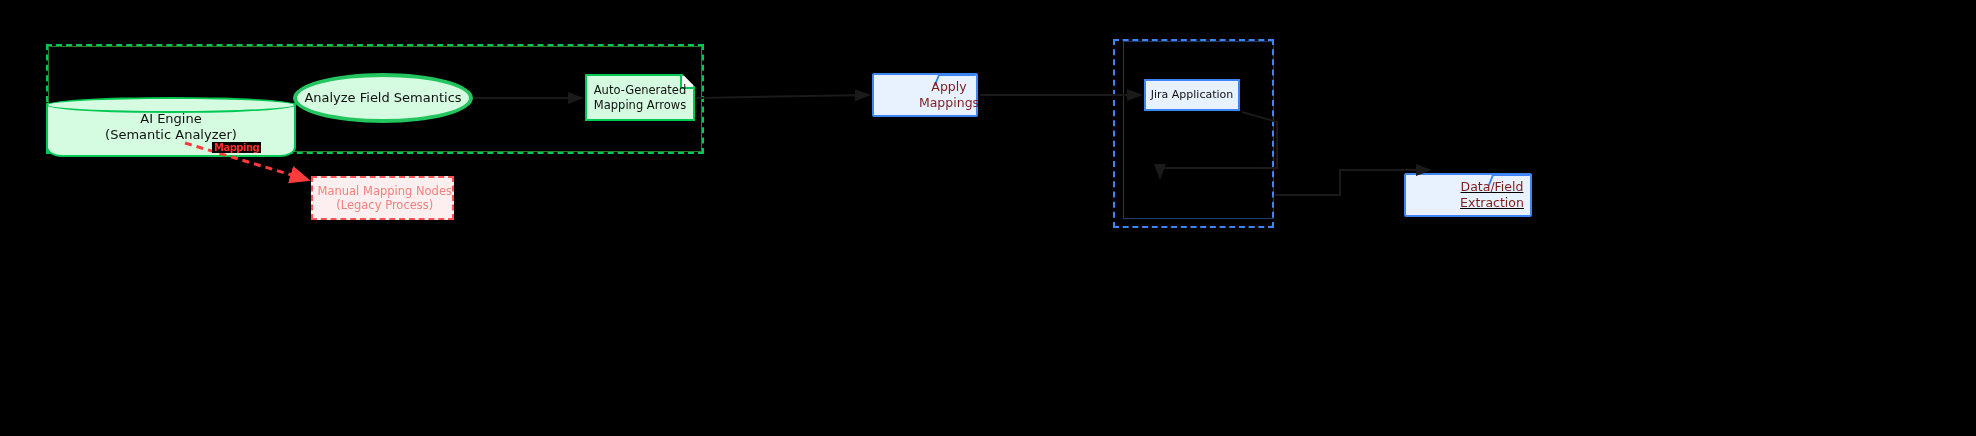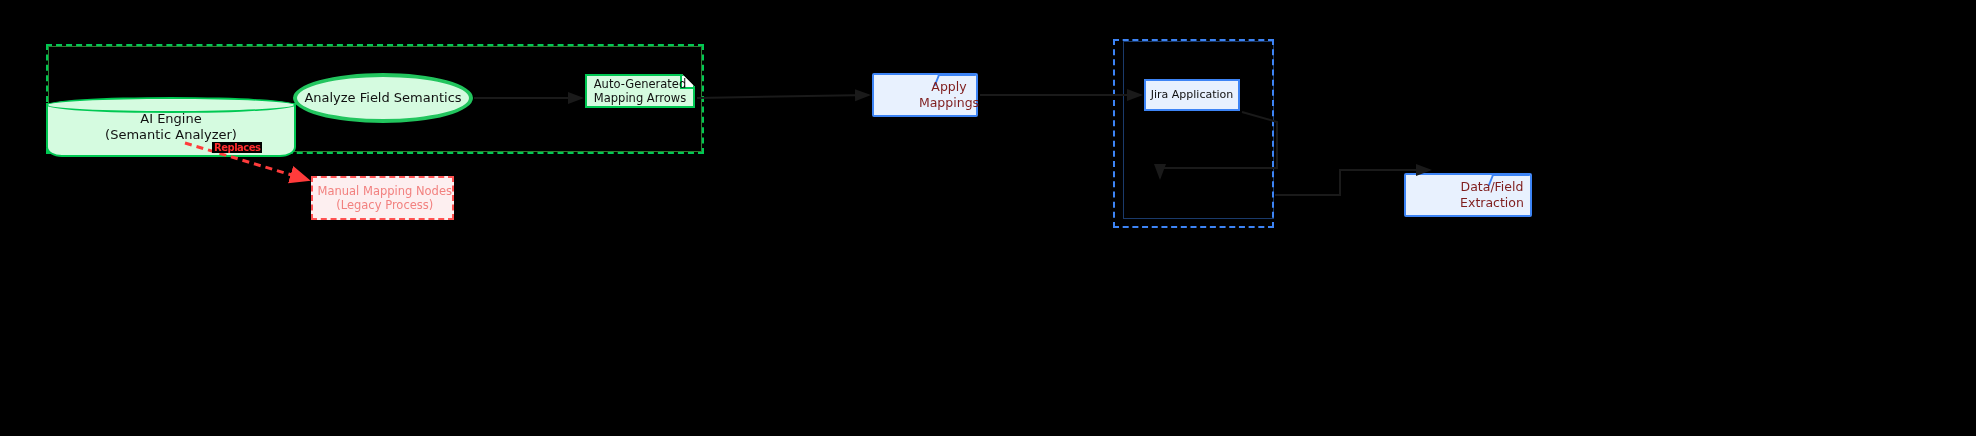--- a/index.html
+++ b/index.html
@@ -106,21 +106,21 @@
     font-size: 13px;
     color: #111111;
   }
 
   
   .note-green {
     position: absolute;
     left: 585px;
     top: 74px;
     width: 110px;
-    height: 34px;
+    height: 47px;
     background: #d5fbe0;
     border: 2px solid #00c853;
     box-sizing: border-box;
     display: flex;
     align-items: center;
     justify-content: center;
     clip-path: polygon(0 0, calc(100% - 13px) 0, 100% 13px, 100% 100%, 0 100%);
   }
   .note-green::after {
     content: "";
@@ -189,20 +189,21 @@
     left: 872px;
     top: 73px;
     width: 106px;
     height: 44px;
   }
   #node-data-field-extraction {
     left: 1404px;
     top: 173px;
     width: 128px;
     height: 44px;
+    text-decoration: underline;
   }
 
   
   .rect-blue {
     position: absolute;
     background: #e8f1fe;
     border: 2px solid #3d84f5;
     box-sizing: border-box;
     display: flex;
     align-items: center;
@@ -333,15 +334,15 @@
   <div class="rect-blue" id="node-jira-application">
     <div class="node-label">Jira Application</div>
   </div>
 
 
   <div class="folder-blue" id="node-data-field-extraction">
     <div class="tab"></div>
     <div class="node-label">Data/Field Extraction</div>
   </div>
 
-  <div class="edge-label">Replaces</div>
+  <div class="edge-label">Mapping</div>
 
 </div>
 
 </body></html>

